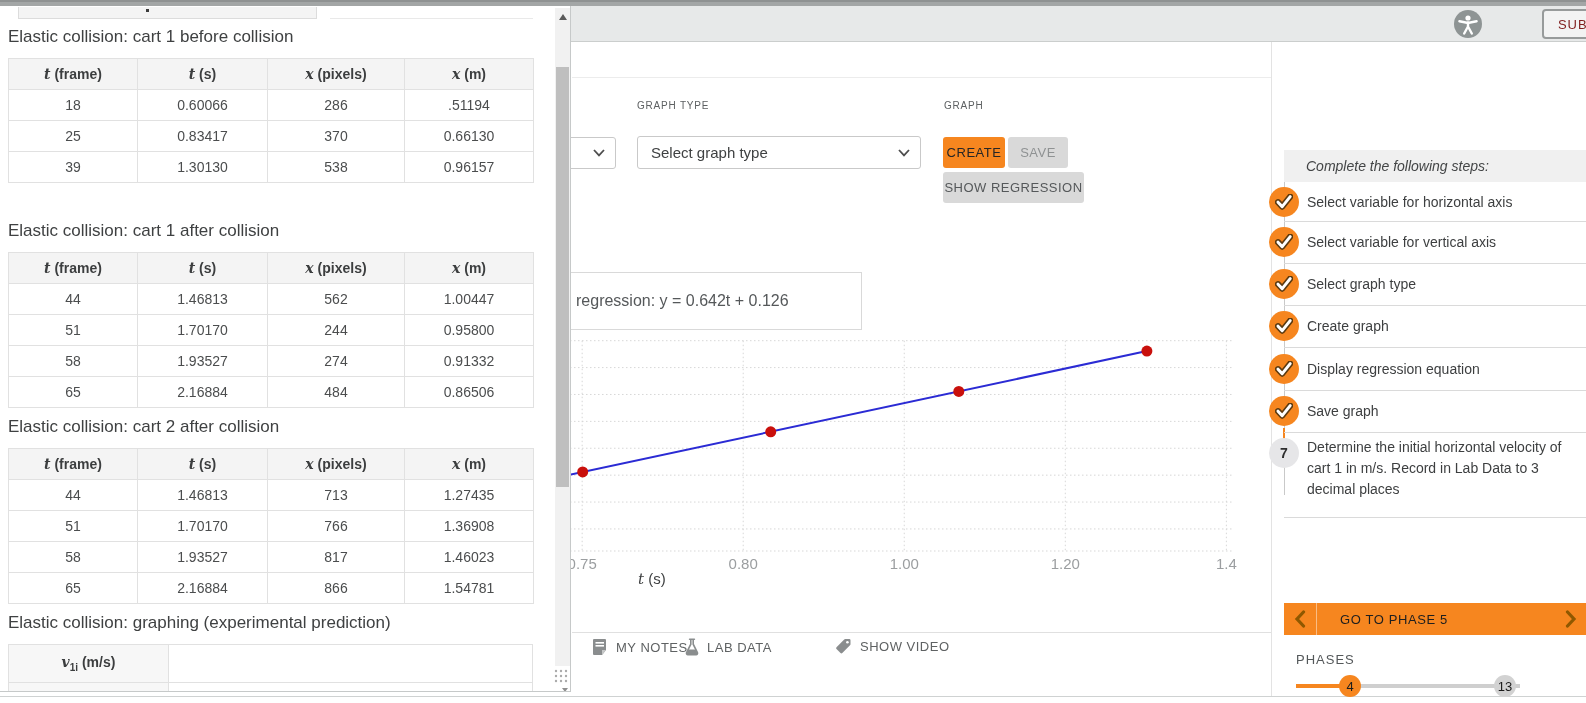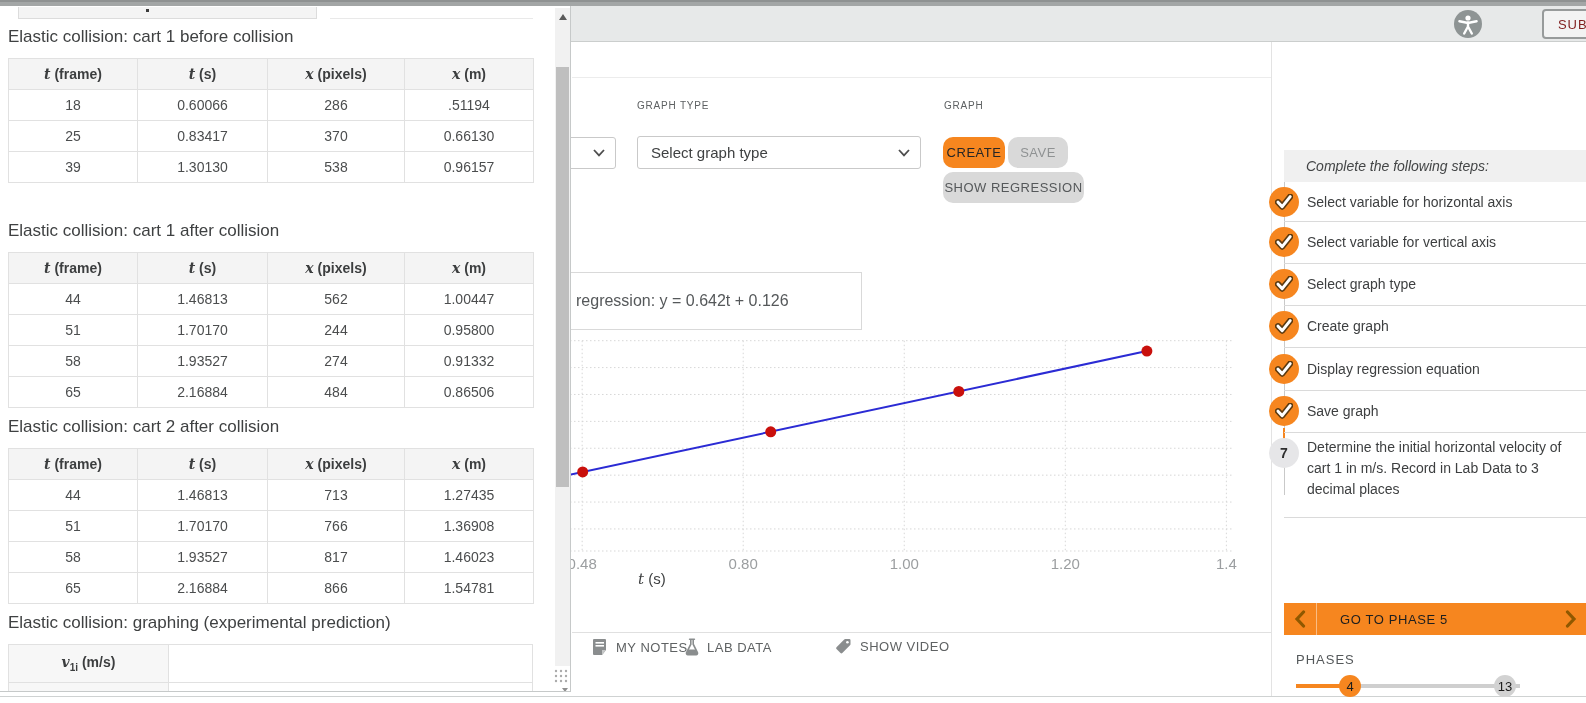--- a/index.html
+++ b/index.html
@@ -15,21 +15,21 @@
               display:flex;align-items:center;justify-content:center;font-size:13px;letter-spacing:1px;color:#7f1d1d;box-sizing:border-box;}
   
   #module-top-line{left:572px;top:77px;width:699px;height:1px;background:#ececec;}
   #module-right-line{left:1271px;top:42px;width:1px;height:654px;background:#e3e3e3;}
   #bottom-line{left:0;top:696px;width:1586px;height:1px;background:#cfd2d2;}
   
   .ctl-label{font-size:10px;letter-spacing:.8px;color:#5d6062;}
   .select{border:1px solid #c9c9c9;border-radius:3px;background:#fff;display:flex;align-items:center;box-sizing:border-box;}
   .select .txt{font-size:15px;color:#3f4142;padding-left:13px;flex:1;}
   .select .chev{margin-right:10px;}
-  .btn{border-radius:10px;display:flex;align-items:center;justify-content:center;font-size:13px;letter-spacing:.5px;box-sizing:border-box;}
+  .btn{border-radius:3px;display:flex;align-items:center;justify-content:center;font-size:13px;letter-spacing:.5px;box-sizing:border-box;}
   .btn.orange{background:#f6861f;color:#262626;}
   .btn.gray{background:#d9d9d9;color:#55585a;}
   .btn.gray.dim{color:#8f9293;}
   
   #regression-box{left:540px;top:272px;width:322px;height:58px;background:#fff;border:1px solid #d9d9d9;box-sizing:border-box;
                   display:flex;align-items:center;z-index:2;}
   #regression-box span{font-size:16px;color:#55585a;padding-left:35px;white-space:nowrap;}
   
   #chart-svg{left:558px;top:335px;}
   .tick-label{position:absolute;top:555px;width:40px;text-align:center;font-size:15px;color:#9b9ea0;}
@@ -140,21 +140,21 @@
       <line x1="346.2604540023895" y1="5.689393939393938" x2="346.2604540023895" y2="216" stroke="#d7d7d7" stroke-width="1" stroke-dasharray="1.5 2.5"></line>
       <line x1="507.3118279569892" y1="5.689393939393938" x2="507.3118279569892" y2="216" stroke="#d7d7d7" stroke-width="1" stroke-dasharray="1.5 2.5"></line>
       <line x1="668.3632019115889" y1="5.689393939393938" x2="668.3632019115889" y2="216" stroke="#d7d7d7" stroke-width="1" stroke-dasharray="1.5 2.5"></line>
       <line x1="0" y1="142.32674242424244" x2="588.884348864994" y2="16.06114924242425" stroke="#2b2bd4" stroke-width="2"></line>
       <circle cx="24.689175627240157" cy="136.94795454545454" r="5.5" fill="#c9100c"></circle>
       <circle cx="212.7247072879331" cy="96.77916666666667" r="5.5" fill="#c9100c"></circle>
       <circle cx="400.8005017921148" cy="56.40060606060604" r="5.5" fill="#c9100c"></circle>
       <circle cx="588.884348864994" cy="16.024734848484854" r="5.5" fill="#c9100c"></circle>
     </svg>
   <div id="tick-row">
-      <div class="tick-label" style="left: 562.158px;">0.48</div>
+      <div class="tick-label" style="left: 562.158px;">0.75</div>
       <div class="tick-label" style="left: 723.209px;">0.80</div>
       <div class="tick-label" style="left: 884.26px;">1.00</div>
       <div class="tick-label" style="left: 1045.31px;">1.20</div>
       <div class="tick-label" style="left: 1206.36px;">1.4</div>
     </div>
   <div class="abs" id="axis-label-x"><i class="mv">t</i> (s)</div>
 
   <div class="abs" id="footer-divider"></div>
   <div class="abs footer-item" style="left:592px;top:638px;">
     <svg width="16" height="18" viewBox="0 0 16 18">

